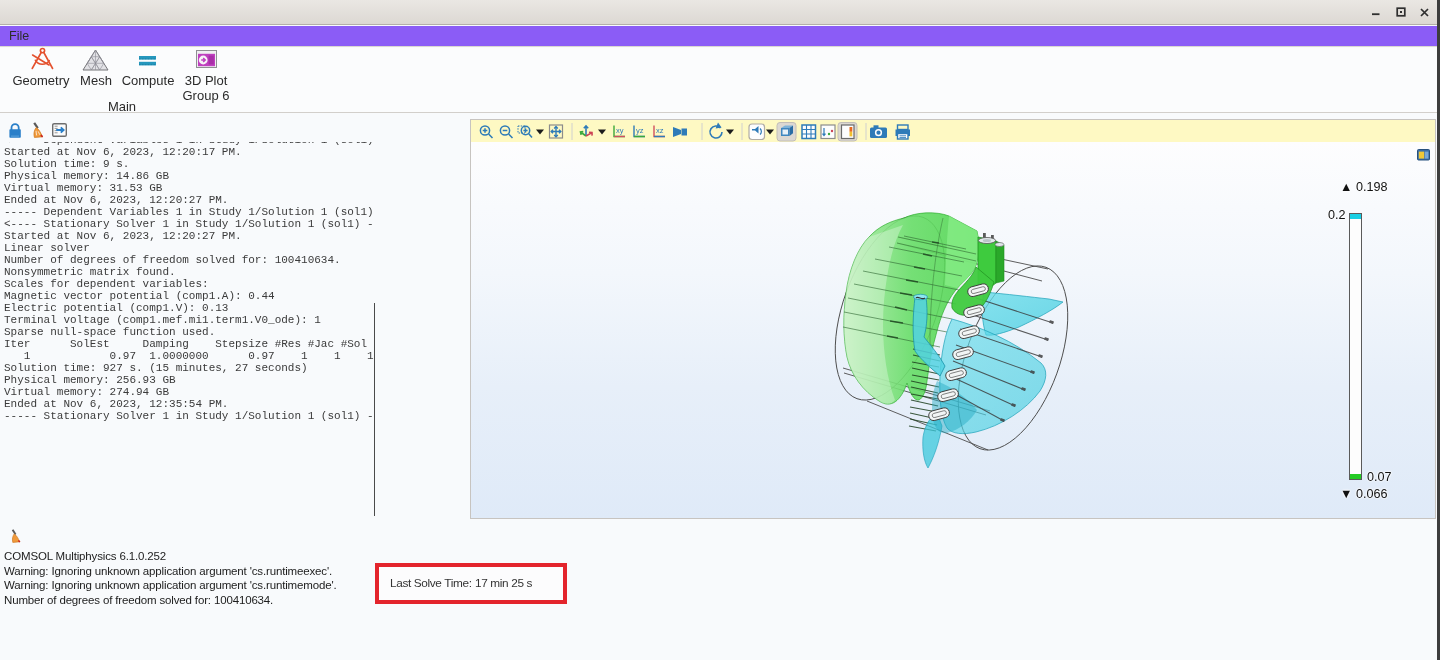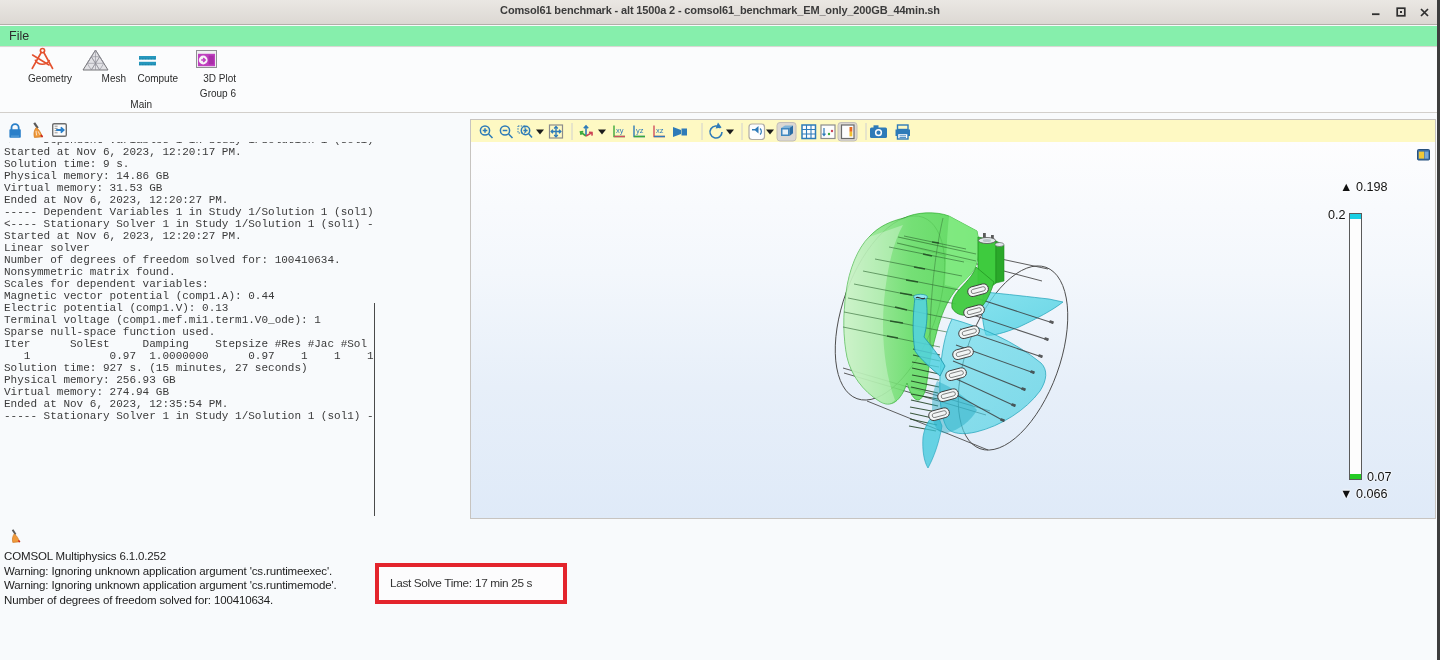--- a/index.html
+++ b/index.html
@@ -5,26 +5,26 @@
   * { margin:0; padding:0; box-sizing:border-box; }
   html,body { width:1440px; height:660px; overflow:hidden; }
   body { font-family:"Liberation Sans", sans-serif; position:relative; background:#f8fafc; }
   
   #titlebar { position:absolute; left:0; top:0; width:1440px; height:25px;
     background:linear-gradient(#eae7e3,#dcd8d3); border-bottom:1px solid #b3afa9; }
   #title-text { position:absolute; left:0; right:0; top:4px; text-align:center;
     font-size:11px; font-weight:bold; color:#3b3b3b; letter-spacing:-0.15px; }
   
   #menubar { position:absolute; left:0; top:26px; width:1440px; height:21px;
-    background:#86efac; border-bottom:1px solid #dad7d3; }
+    background:#8b5cf6; border-bottom:1px solid #dad7d3; }
   #menubar span { position:absolute; left:9px; top:3px; font-size:12.5px; color:#2d2d2d; }
   
   #ribbon { position:absolute; left:0; top:48px; width:1440px; height:65px;
     background:#fbfcfd; border-bottom:1px solid #d2cfcb; }
-  .rlabel { position:absolute; font-size:10px; color:#2b2b2b; text-align:right; white-space:nowrap; }
+  .rlabel { position:absolute; font-size:13px; color:#2b2b2b; text-align:center; white-space:nowrap; }
   #logclip { position:absolute; left:4px; top:141.5px; width:392px; height:371px; overflow:hidden; }
   #log { position:absolute; left:0; top:-8px; font-family:"Liberation Mono", monospace;
      font-size:11px; line-height:12px; color:#3a3a3a; white-space:pre; }
   #caret { position:absolute; left:373.5px; top:303px; width:1.3px; height:213px; background:#4a4a4a; }
   
   #gpanel { position:absolute; left:470px; top:119px; width:966px; height:400px;
     border:1px solid #c7c4c0; background:#fef9c3; }
   #plotarea { position:absolute; left:0; top:22px; width:964px; height:376px;
     background:linear-gradient(#fdfdfe 0%, #f3f7fc 35%, #e7eff9 65%, #dfeaf8 100%); }
   #plot-title { position:absolute; left:0; right:0; top:11px; text-align:center;
@@ -44,21 +44,20 @@
   #redbox span { position:absolute; top:9px; font-size:11.8px; letter-spacing:-0.35px; color:#333; white-space:nowrap; }
   
   #rstrip { position:absolute; right:0; top:0; width:3px; height:660px; background:#3d3d3d; }
   svg.ic { position:absolute; }
   #ribbonitems { }
 </style>
 </head>
 <body>
 
 <div id="titlebar">
-  <div id="title-text">Comsol61 benchmark - alt 1500a 2 - comsol61_benchmark_EM_only_200GB_44min.sh</div>
   <svg class="ic" style="left:1367px;top:0" width="70" height="25" viewBox="0 0 70 25">
     <rect x="5" y="13.3" width="7.5" height="1.8" fill="#2f2f2f"></rect>
     <rect x="30.2" y="8.2" width="7.6" height="7.6" fill="none" stroke="#2f2f2f" stroke-width="1.7"></rect>
     <rect x="33" y="11" width="2" height="2" fill="#2f2f2f"></rect>
     <path d="M 54,9 l 7,7 m 0,-7 l -7,7" stroke="#2f2f2f" stroke-width="1.7"></path>
   </svg>
 </div>
 
 <div id="menubar">
     <span>File</span>

